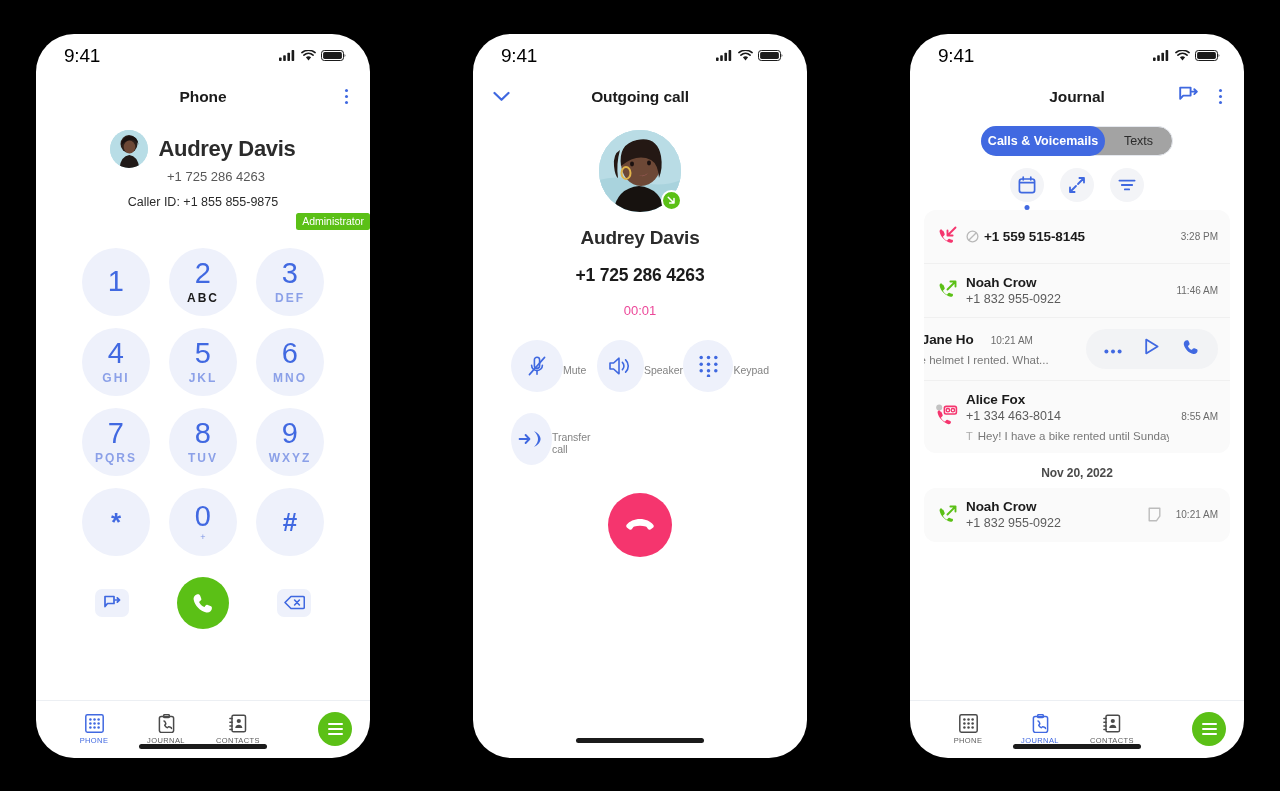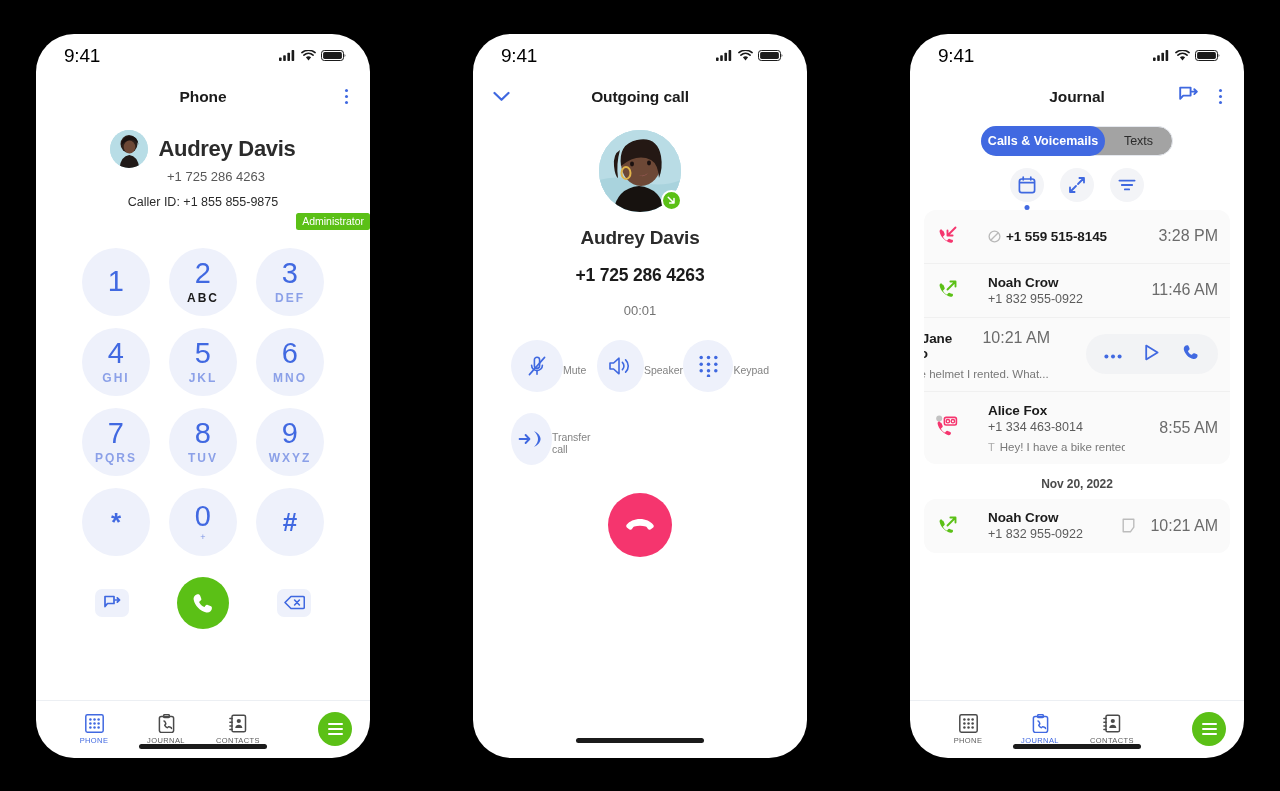--- a/index.html
+++ b/index.html
@@ -180,21 +180,21 @@
   }
   .call-name {
     text-align: center; font-size: 19px; font-weight: bold;
     color: #2b2b2b; margin-top: 15px; letter-spacing: -0.2px;
   }
   .call-number {
     text-align: center; font-size: 17.5px; font-weight: bold;
     color: #1b1b1b; margin-top: 16px; letter-spacing: -0.2px;
   }
   .call-timer {
-    text-align: center; font-size: 13px; color: #737373; margin-top: 17px;
+    text-align: center; font-size: 13px; color: #ec4899; margin-top: 17px;
   }
   .ctrl-grid {
     display: grid; grid-template-columns: repeat(3, 86px);
     justify-content: center; gap: 21px 0; margin-top: 22px;
   }
   .ctrl { display: flex; flex-direction: row; align-items: center; }
   .ctrl-circle {
     width: 52px; height: 52px; border-radius: 50%; background: #eef1fb;
     display: flex; align-items: center; justify-content: center;
   }
@@ -238,30 +238,30 @@
   }
   .date-sep {
     text-align: center; font-size: 12px; color: #4a4a4a;
     font-weight: bold; margin-top: 15px; letter-spacing: -0.1px;
   }
   .jlist { margin-top: 8px; padding: 0 14px; }
   .jcard {
     background: #fafafa; border-radius: 12px; overflow: hidden;
   }
   .jrow {
-    display: flex; align-items: center; gap: 26px;
+    display: flex; align-items: center; gap: 4px;
     padding: 11px 12px; border-bottom: 1px solid #f0f0f0;
     position: relative; min-height: 54px;
   }
   .jrow:last-child { border-bottom: none; }
   .jicon { width: 26px; flex: none; display: flex; align-items: center; justify-content: center; position: relative; }
   .jbody { flex: 1; min-width: 0; }
   .jname { font-size: 13.5px; font-weight: bold; color: #1b1b1b; letter-spacing: -0.1px; }
   .jnum { font-size: 12.5px; color: #5c5c5c; margin-top: 2px; }
-  .jtime { font-size: 16px; color: #6b6b6b; flex: none; margin-left: 8px; }
+  .jtime { font-size: 10px; color: #6b6b6b; flex: none; margin-left: 8px; }
   .jtranscript {
     font-size: 11.5px; color: #787878; margin-top: 7px;
     display: flex; align-items: center; gap: 5px;
     white-space: nowrap; overflow: hidden;
   }
   .tmark { color: #aaa; font-size: 11px; }
   
   .jrow.swiped { padding-left: 0; overflow: hidden; }
   .swipe-content {
     flex: 1; display: flex; flex-direction: column;

